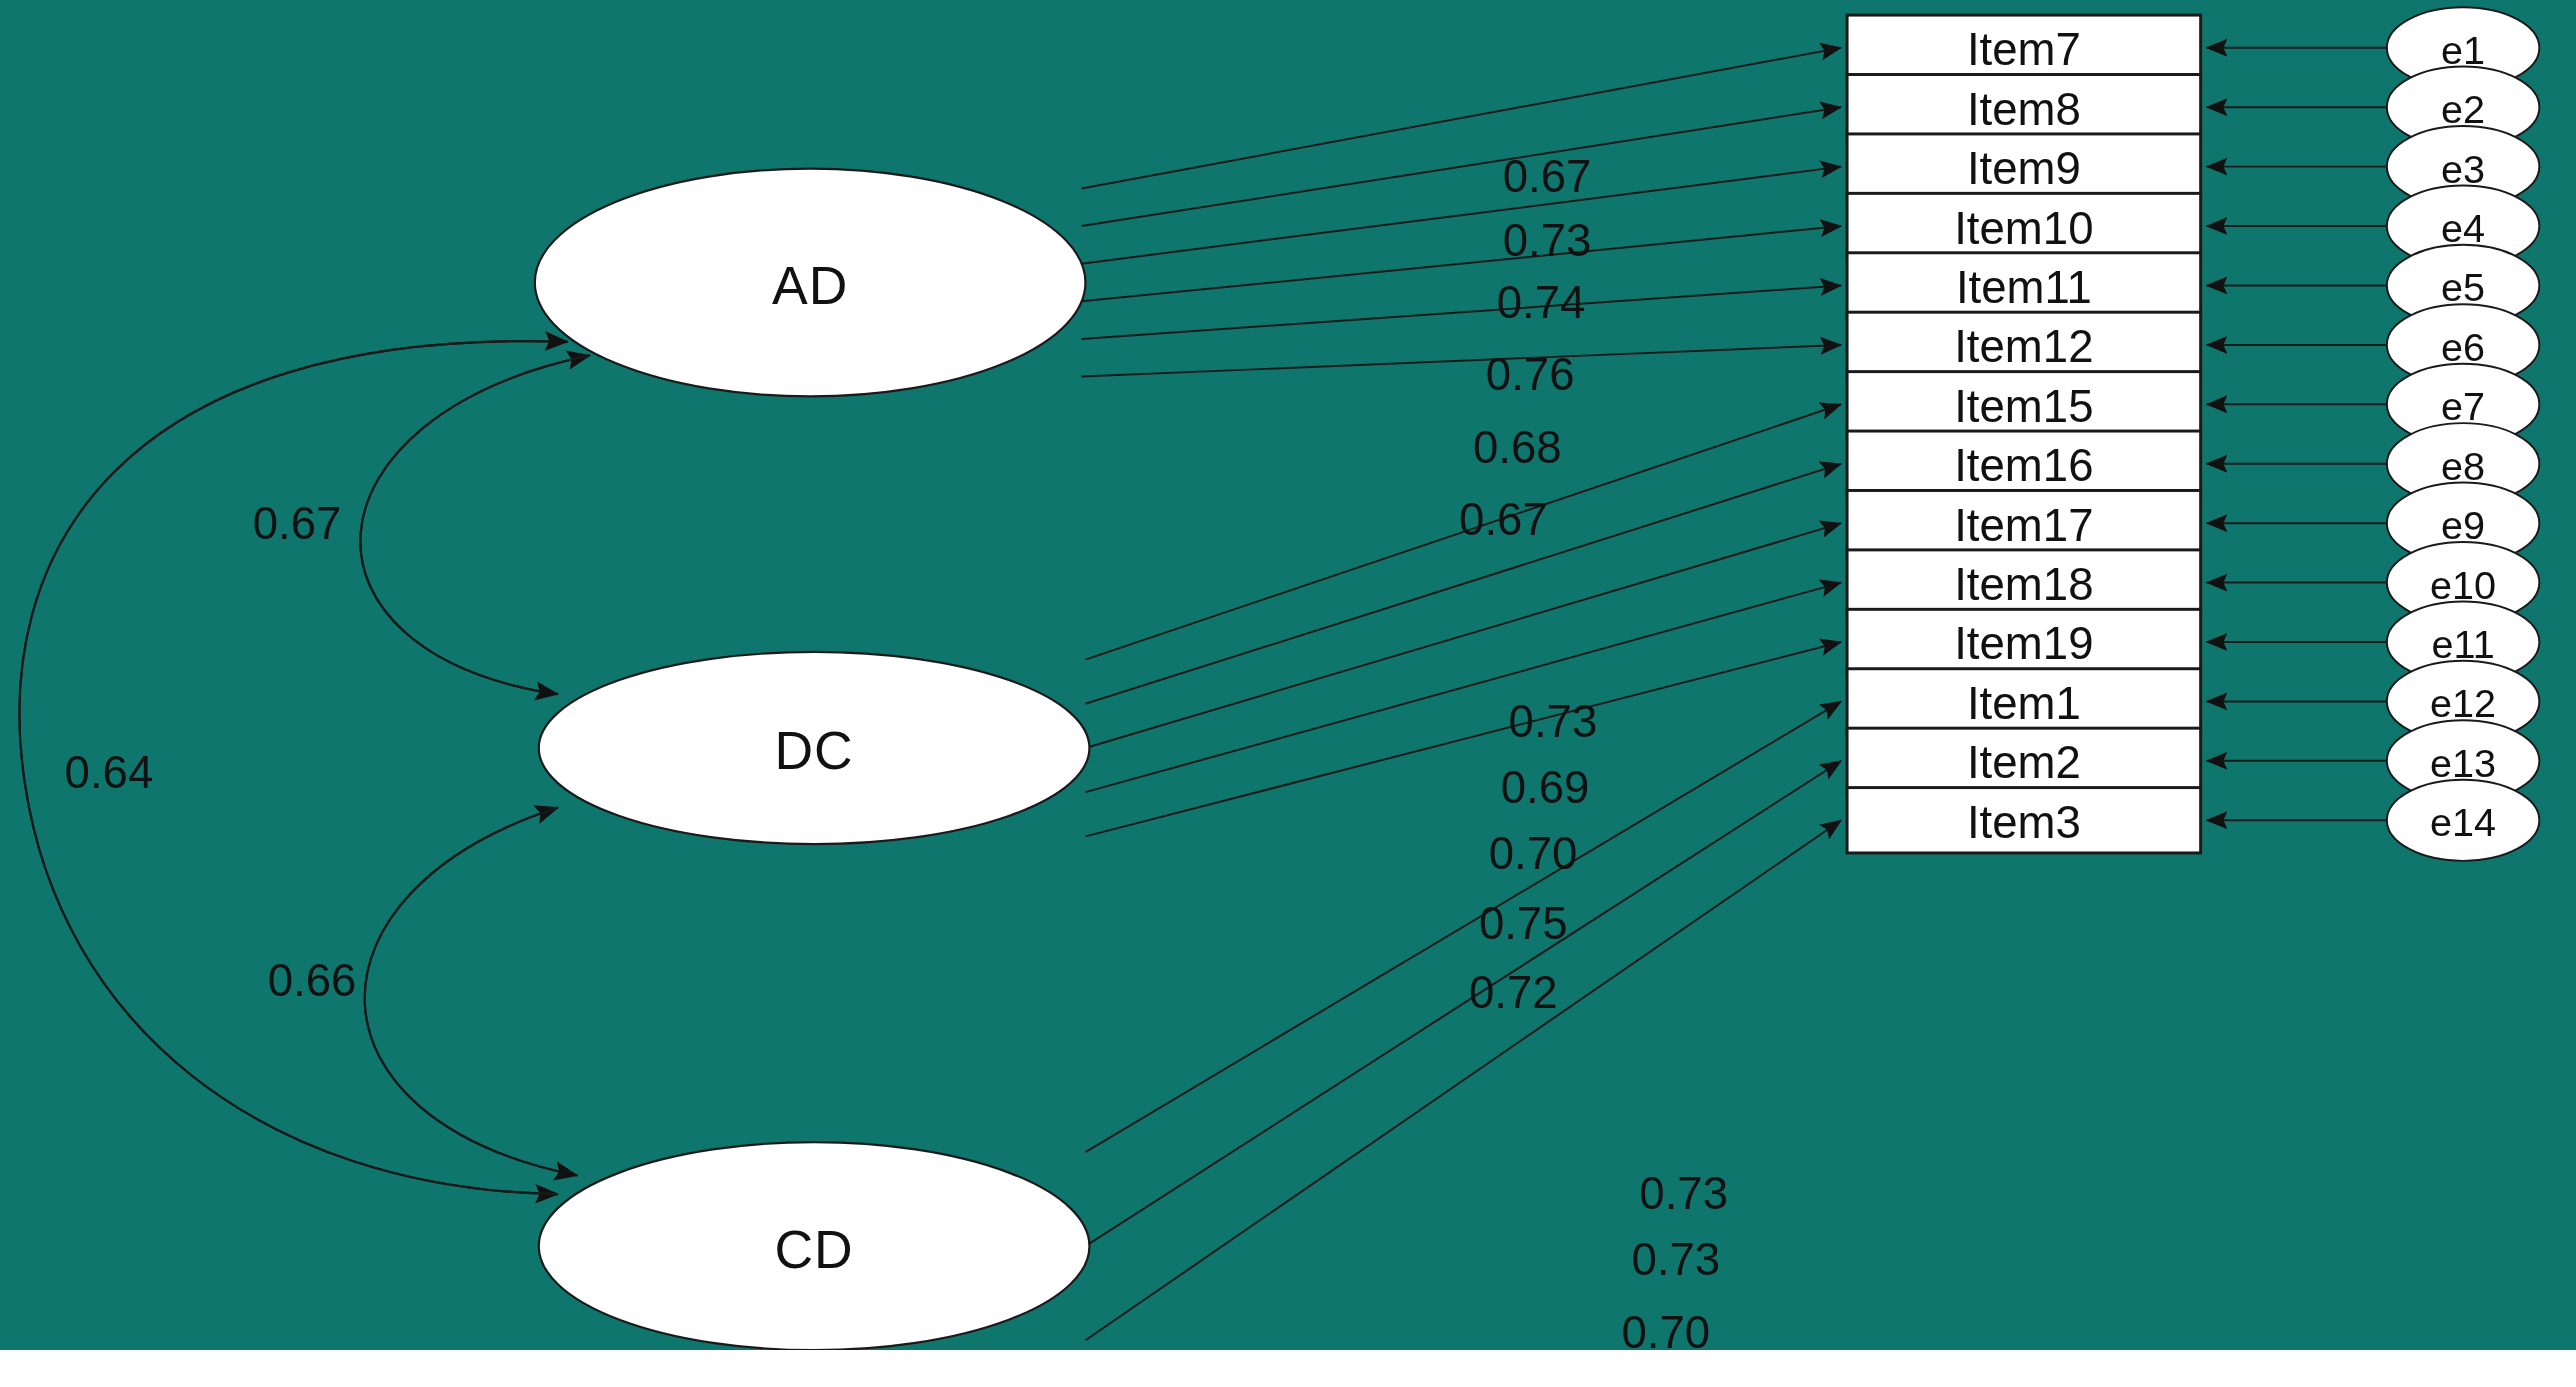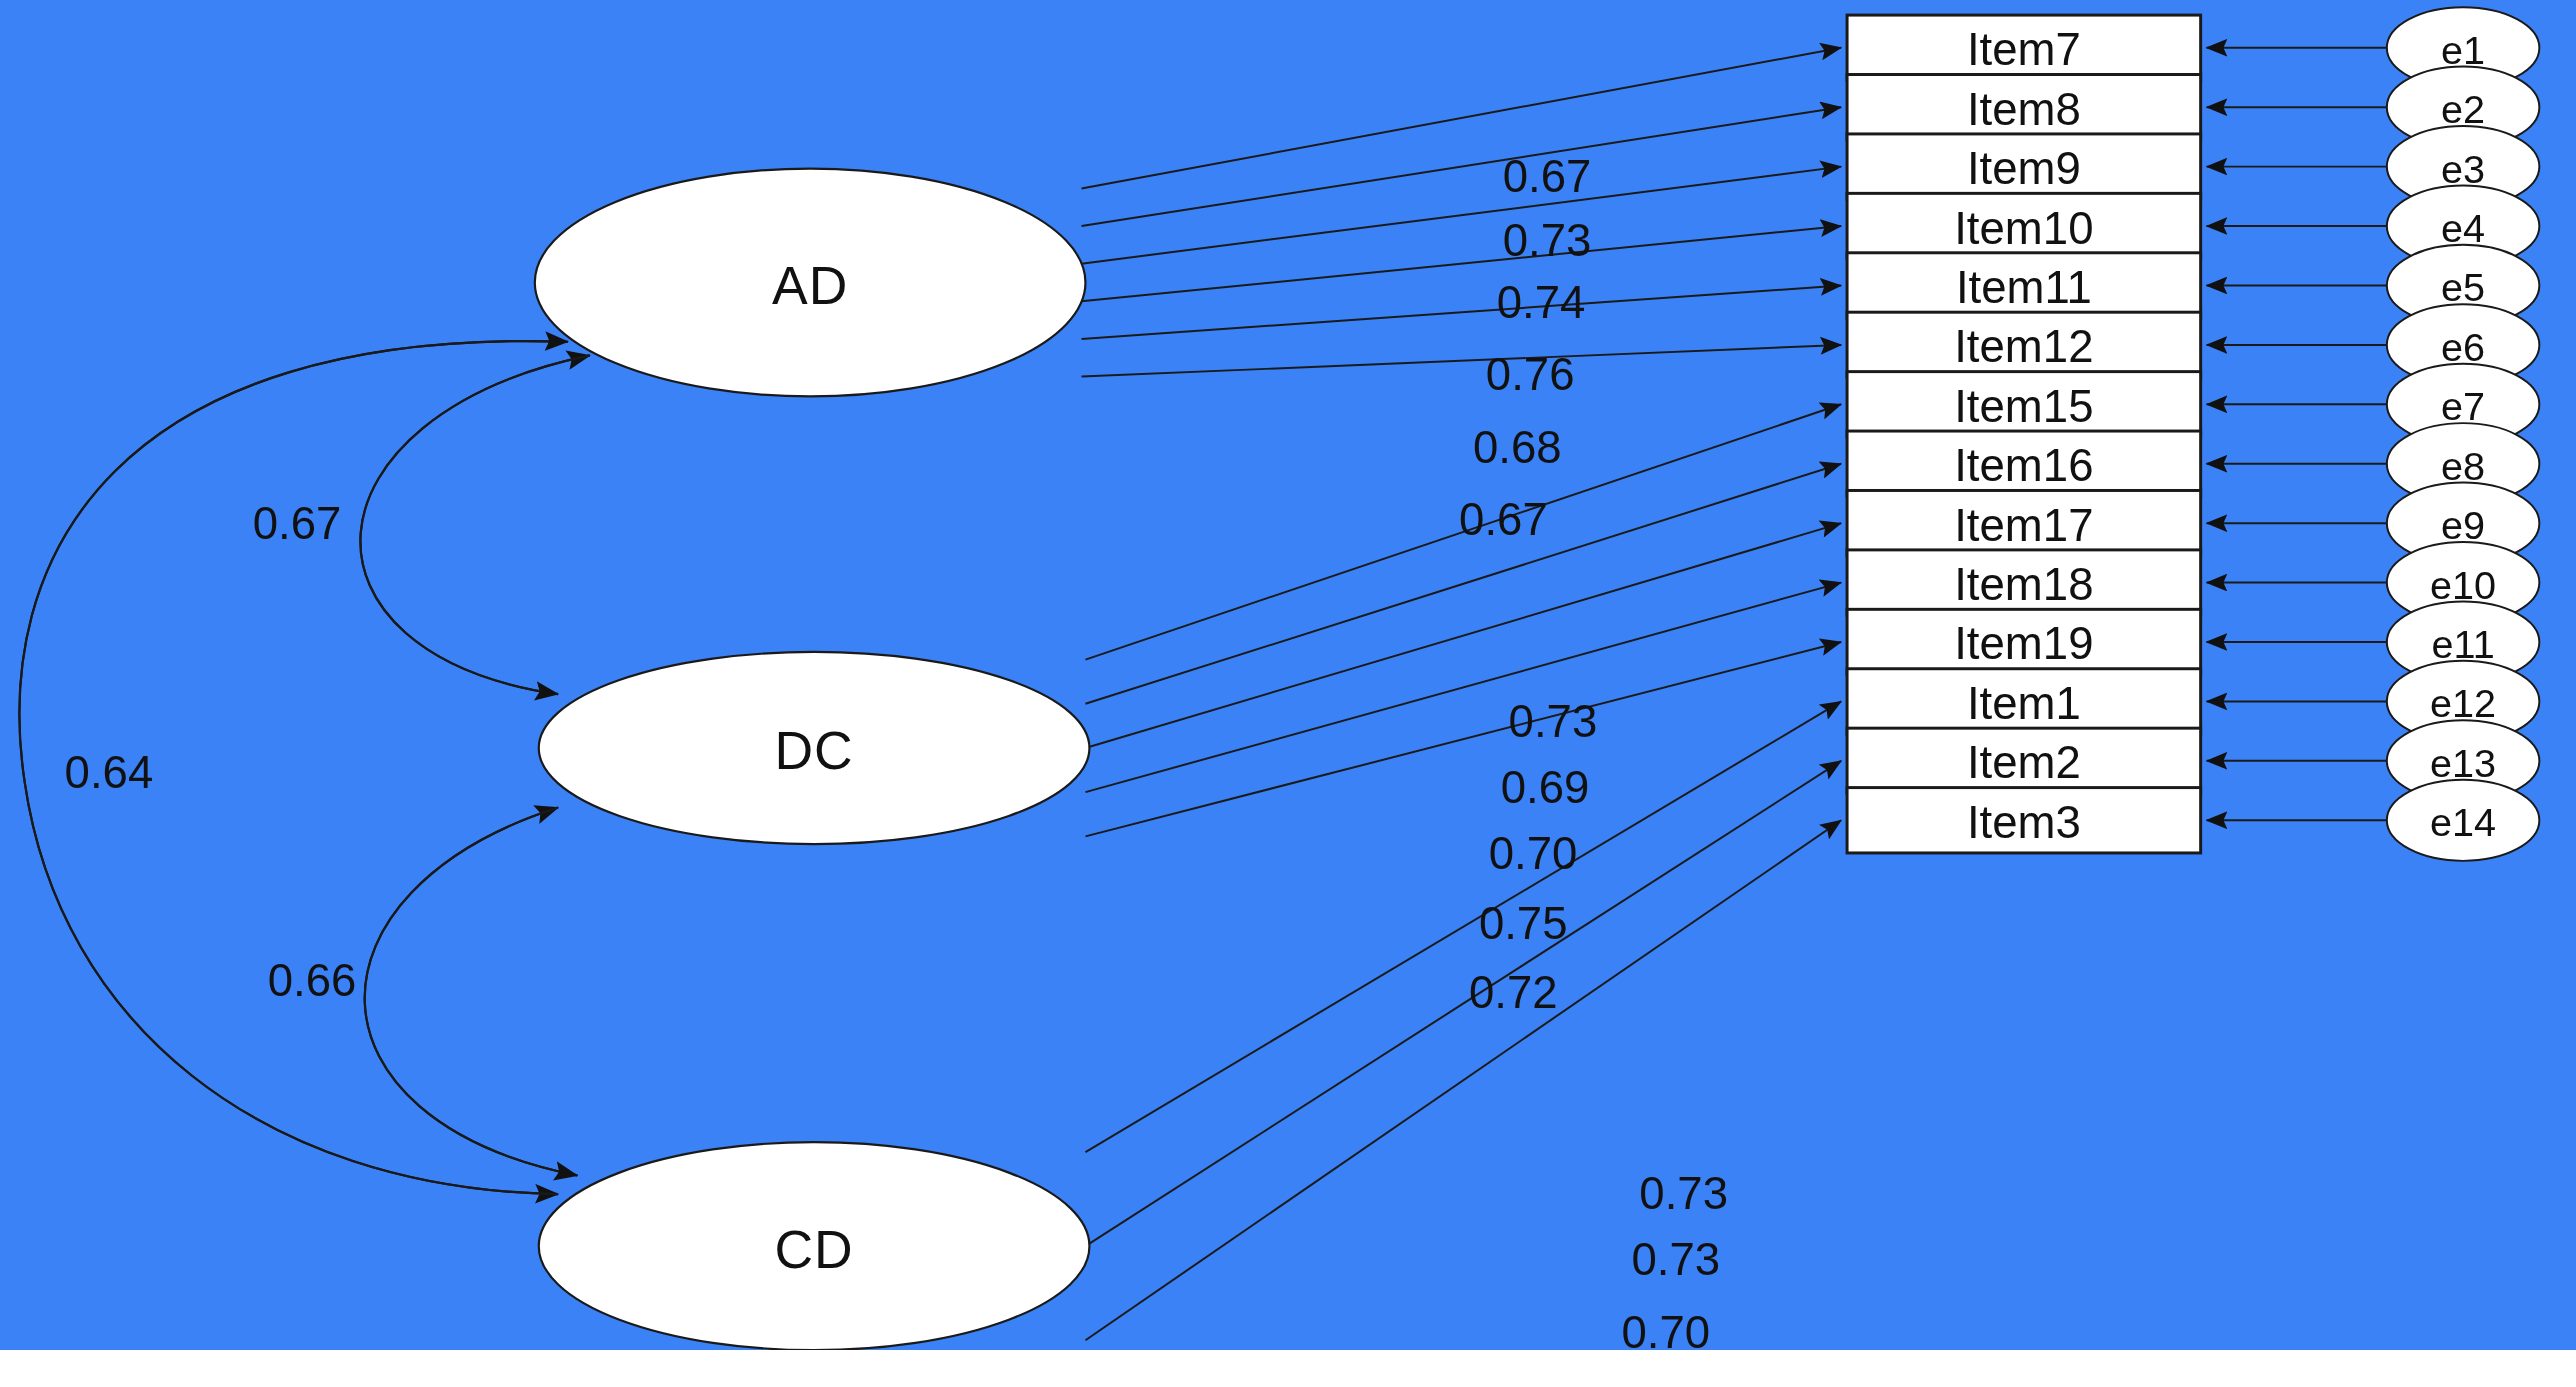--- a/index.html
+++ b/index.html
@@ -7,21 +7,21 @@
     padding: 0;
     background: #ffffff;
   }
   body {
     font-family: "Liberation Sans", sans-serif;
   }
   #diagram-root {
     position: relative;
     width: 2576px;
     height: 1350px;
-    background: #3b82f6;
+    background: #0f766e;
     overflow: hidden;
   }
   svg#sem-svg {
     position: absolute;
     top: 0;
     left: 0;
     width: 2576px;
     height: 1388px;
     display: block;
   }

